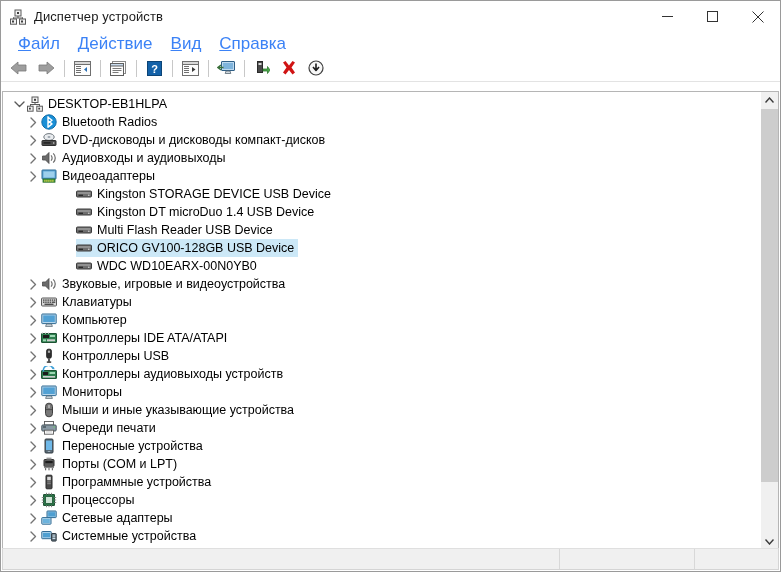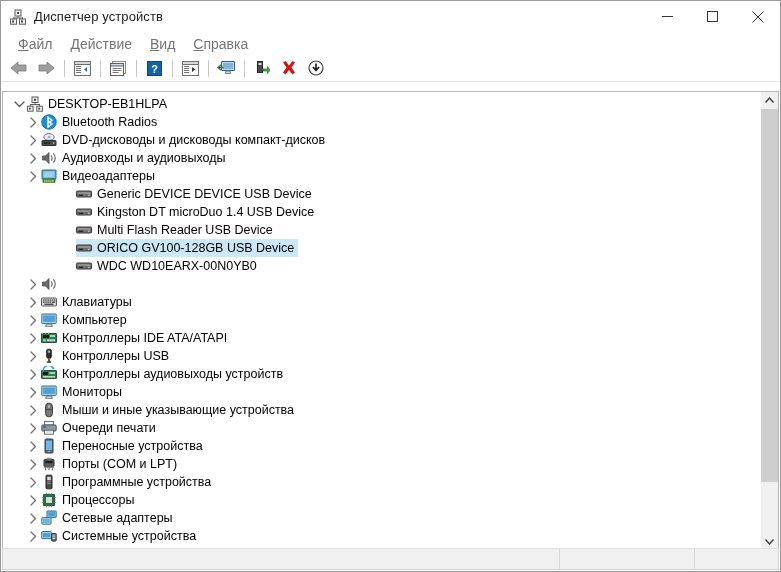--- a/index.html
+++ b/index.html
@@ -58,22 +58,22 @@
 
   
   #menubar {
     height: 22px;
     background: #ffffff;
     display: flex;
     align-items: center;
     padding-left: 8px;
   }
   .menu-item {
-    font-size: 14px;
-    color: #737373;
+    font-size: 17px;
+    color: #3b82f6;
     padding: 2px 9px 2px 9px;
     white-space: nowrap;
     cursor: default;
   }
   .menu-item u { text-decoration: underline; }
 
   
   #toolbar {
     height: 26px;
     background: #ffffff;
@@ -451,21 +451,21 @@
           <span class="exp"></span>
           <span class="hit">
             <span class="ico">
               <svg width="16" height="16" viewBox="0 0 16 16">
                 <rect x="0.5" y="5" width="15" height="6" rx="1" fill="#6e6e6e" stroke="#3c3c3c" stroke-width="1"></rect>
                 <rect x="1.6" y="6.2" width="12.8" height="1.6" fill="#9a9a9a"></rect>
                 <rect x="2.5" y="8.6" width="4.5" height="1.4" fill="#2b2b2b"></rect>
                 <circle cx="12.8" cy="9.3" r="0.8" fill="#d6d6d6"></circle>
               </svg>
             </span>
-            <span class="lbl">Generic DEVICE DEVICE USB Device</span>
+            <span class="lbl">Kingston STORAGE DEVICE USB Device</span>
           </span>
         </div>
         <div class="row depth2">
           <span class="exp"></span>
           <span class="hit">
             <span class="ico">
               <svg width="16" height="16" viewBox="0 0 16 16">
                 <rect x="0.5" y="5" width="15" height="6" rx="1" fill="#6e6e6e" stroke="#3c3c3c" stroke-width="1"></rect>
                 <rect x="1.6" y="6.2" width="12.8" height="1.6" fill="#9a9a9a"></rect>
                 <rect x="2.5" y="8.6" width="4.5" height="1.4" fill="#2b2b2b"></rect>
@@ -524,20 +524,21 @@
             </svg>
           </span>
           <span class="hit">
             <span class="ico">
               <svg width="16" height="16" viewBox="0 0 16 16">
                 <path d="M1.5 6 L4.5 6 L8 2.5 L8 13.5 L4.5 10 L1.5 10 Z" fill="#6b6b6b" stroke="#4a4a4a" stroke-width="0.8" stroke-linejoin="round"></path>
                 <path d="M10 5.4 A3.6 3.6 0 0 1 10 10.6" stroke="#6b6b6b" stroke-width="1.2" fill="none"></path>
                 <path d="M12.2 3.4 A6.2 6.2 0 0 1 12.2 12.6" stroke="#6b6b6b" stroke-width="1.2" fill="none"></path>
               </svg>
             </span>
+            <span class="lbl">Звуковые, игровые и видеоустройства</span>
           </span>
         </div>
         <div class="row depth1">
           <span class="exp">
             <svg width="9" height="11" viewBox="0 0 9 11">
               <path d="M2 1 L6.5 5.5 L2 10" stroke="#747474" stroke-width="1.4" fill="none" stroke-linecap="round" stroke-linejoin="round"></path>
             </svg>
           </span>
           <span class="hit">
             <span class="ico">

